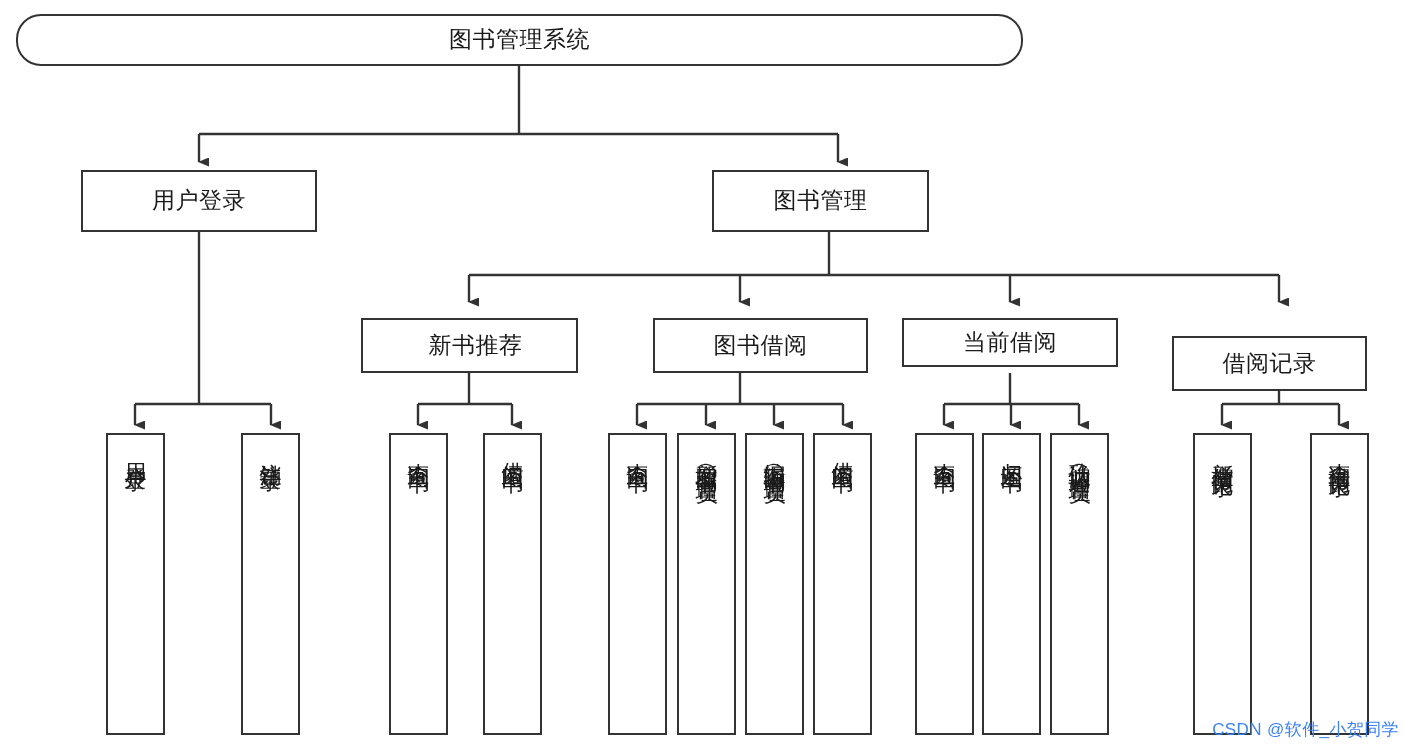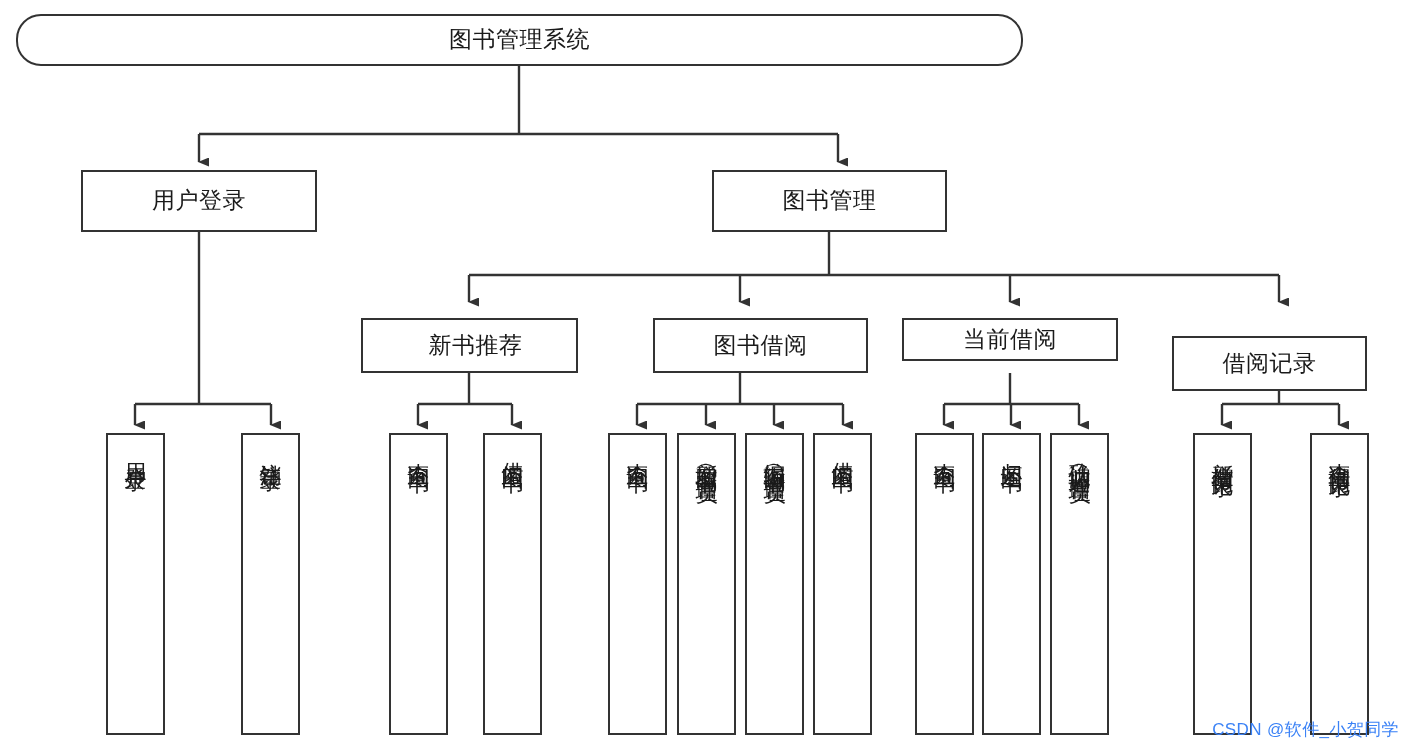--- a/index.html
+++ b/index.html
@@ -131,31 +131,31 @@
     </g>
   </svg>
 
   <div class="node root h" style="left:16px; top:14px; width:1007px; height:52px;border-radius:25px;">
     <span class="node-label">图书管理系统</span>
   </div>
 
   <div class="node h" style="left:81px; top:170px; width:236px; height:62px;">
     <span class="node-label">用户登录</span>
   </div>
-  <div class="node h" style="left:712px; top:170px; width:235px; height:62px;">
+  <div class="node h" style="left:712px; top:170px; width:217px; height:62px;">
     <span class="node-label">图书管理</span>
   </div>
 
   <div class="node h" style="left:361px; top:318px; width:217px; height:55px;padding-left:12px;">
     <span class="node-label">新书推荐</span>
   </div>
   <div class="node h" style="left:633px; top:318px; width:215px; height:55px;margin-left:20px;">
     <span class="node-label">图书借阅</span>
   </div>
-  <div class="node h" style="left:902px; top:318px; width:216px; height:43px;">
+  <div class="node h" style="left:902px; top:318px; width:216px; height:49px;">
     <span class="node-label">当前借阅</span>
   </div>
   <div class="node h" style="left:1172px; top:336px; width:195px; height:55px;">
     <span class="node-label">借阅记录</span>
   </div>
 
   <div class="node v" style="left:106px; top:433px; width:59px; height:302px;">
     <span class="node-label">用户登录</span>
   </div>
   <div class="node v" style="left:241px; top:433px; width:59px; height:302px;">

